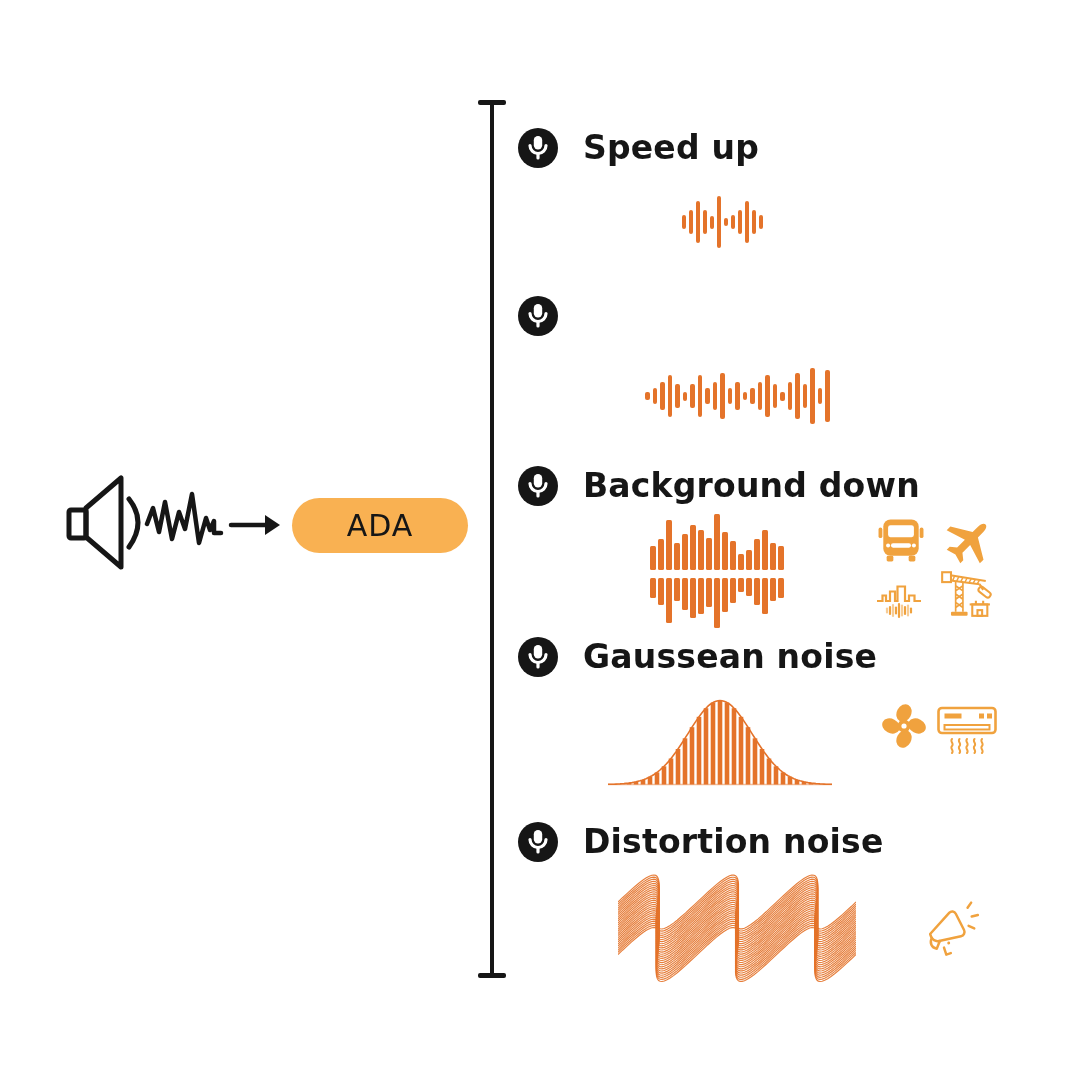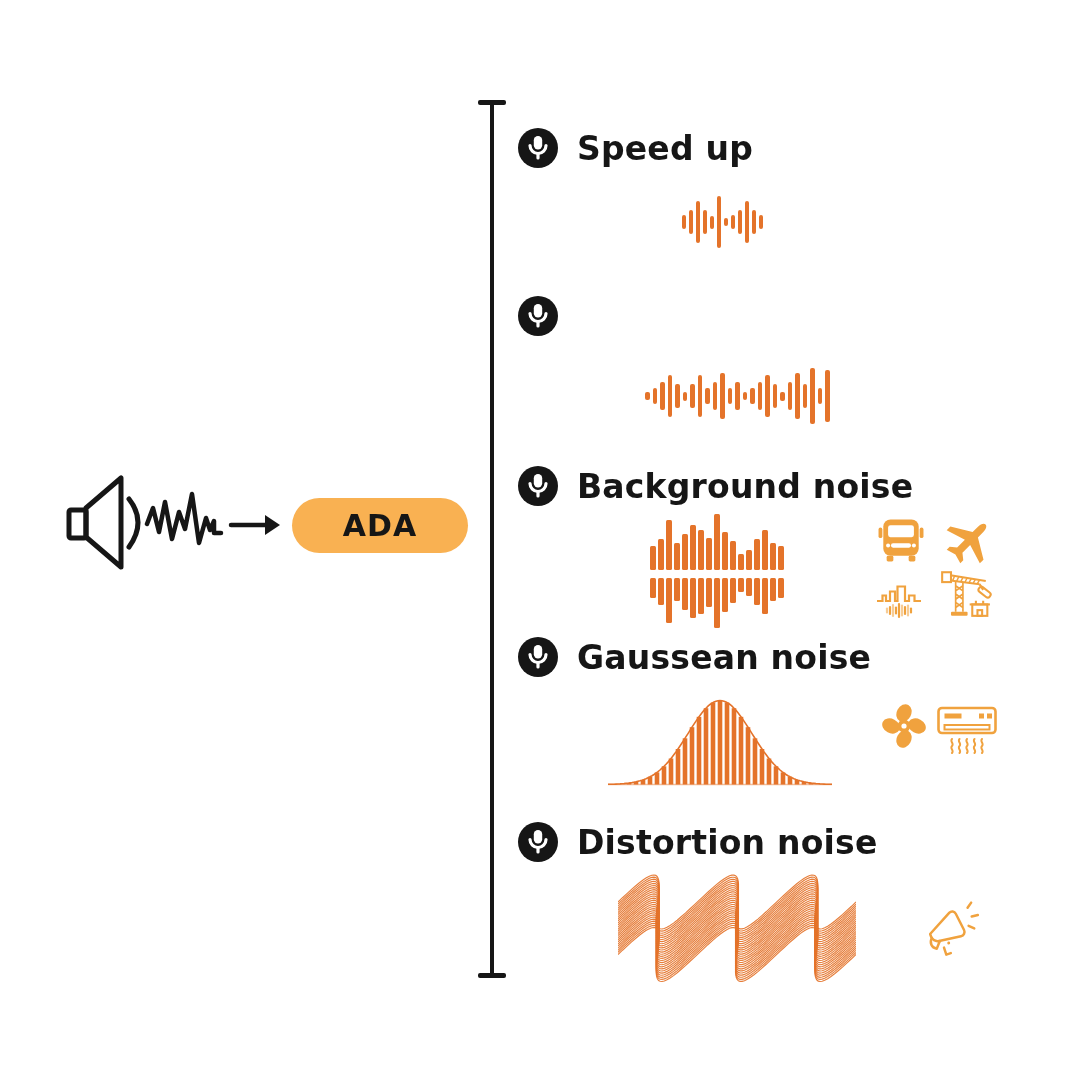--- a/index.html
+++ b/index.html
@@ -2,27 +2,27 @@
 <html style="--accent: #E4732A; --accent-light: #F0A23E; --pill: #F9B152; --ink: #161616;"><head>
 <meta charset="utf-8">
 <style>
   html,body{margin:0;padding:0;background:#fff;}
   #canvas{position:relative;width:1080px;height:1080px;background:#ffffff;overflow:hidden;
           font-family:"DejaVu Sans","Liberation Sans",sans-serif;}
   .abs{position:absolute;}
   
   .pill{display:flex;align-items:center;justify-content:center;
         background:var(--pill,#F9B152);border-radius:28px;
-        font-weight:700;font-size:30px;letter-spacing:1px;color:var(--ink,#161616);}
+        font-weight:400;font-size:30px;letter-spacing:1px;color:var(--ink,#161616);}
   
   .divider{width:30px;display:flex;flex-direction:column;align-items:center;}
   .divider .cap{width:28px;height:5px;background:var(--ink,#161616);border-radius:2px;}
   .divider .bar{width:4.5px;height:868px;background:var(--ink,#161616);}
   
-  .sec-header{display:flex;align-items:center;gap:19px;}
+  .sec-header{display:flex;gap:25px;}
   .sec-label{font-weight:700;font-size:33px;color:var(--ink,#161616);letter-spacing:.2px;white-space:nowrap;}
   .badge{width:40px;height:40px;flex:0 0 auto;}
   
   .wave-bars{display:flex;align-items:center;}
   .wave-bars .b{background:var(--accent,#E4732A);border-radius:2px;flex:0 0 auto;}
   .mirror{display:flex;flex-direction:column;}
   .mrow{display:flex;}
   .mrow .b{background:var(--accent,#E4732A);border-radius:1.5px;flex:0 0 auto;}
   .mrow.top{align-items:flex-end;}
   .mrow.bot{align-items:flex-start;}
@@ -77,21 +77,21 @@
     </svg>
   </div>
 
   <div class="abs sec-header" style="left:518px;top:466px">
     <svg class="badge" viewBox="0 0 40 40">
       <circle cx="20" cy="20" r="20" fill="#161616"></circle>
       <rect x="15.8" y="8" width="8.4" height="13.5" rx="4.2" fill="#fff"></rect>
       <path d="M12 17.5 a8 8 0 0 0 16 0" fill="none" stroke="#fff" stroke-width="3.2" stroke-linecap="round"></path>
       <line x1="20" y1="25.5" x2="20" y2="30" stroke="#fff" stroke-width="3.2" stroke-linecap="round"></line>
     </svg>
-    <span class="sec-label">Background noise</span>
+    <span class="sec-label">Background down</span>
   </div>
 
   <div class="abs sec-header" style="left:518px;top:822px">
     <svg class="badge" viewBox="0 0 40 40">
       <circle cx="20" cy="20" r="20" fill="#161616"></circle>
       <rect x="15.8" y="8" width="8.4" height="13.5" rx="4.2" fill="#fff"></rect>
       <path d="M12 17.5 a8 8 0 0 0 16 0" fill="none" stroke="#fff" stroke-width="3.2" stroke-linecap="round"></path>
       <line x1="20" y1="25.5" x2="20" y2="30" stroke="#fff" stroke-width="3.2" stroke-linecap="round"></line>
     </svg>
     <span class="sec-label">Distortion noise</span>

